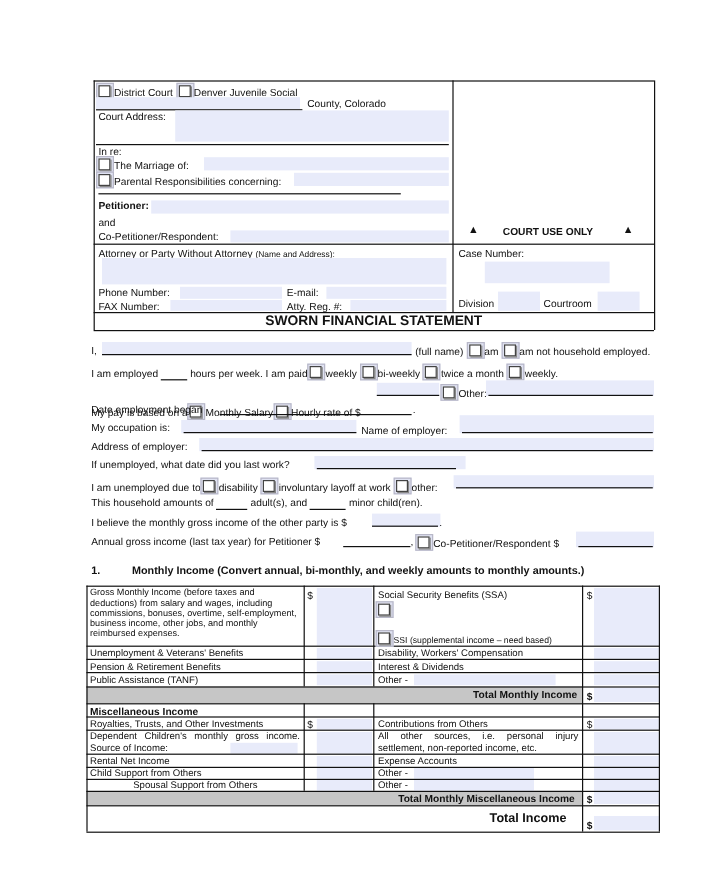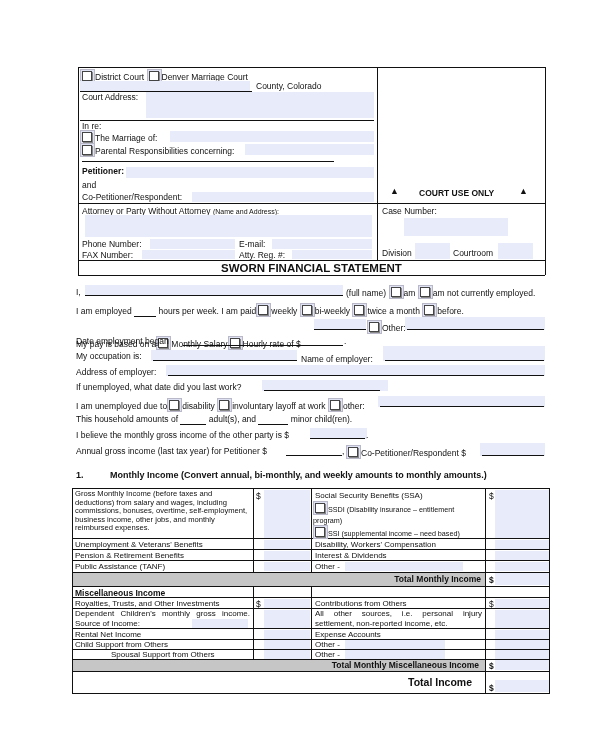--- a/index.html
+++ b/index.html
@@ -27,21 +27,21 @@
   <div class="vline" style="left:78px;top:67px;height:208px;"></div>
   <div class="vline" style="left:545px;top:67px;height:208px;"></div>
   <div class="vline" style="left:377px;top:67px;height:193px;"></div>
   <div class="hline" style="left:78px;top:203px;width:467px;"></div>
   <div class="hline" style="left:78px;top:260px;width:467px;"></div>
   <div class="hline" style="left:78px;top:275px;width:467px;"></div>
   <div class="hline" style="left:80px;top:120px;width:294px;"></div>
 
   <div class="abs t" style="left:80px;top:69px;">
     <span class="cbwrap"><span class="cb"></span></span><span>District Court</span>
-    <span class="cbwrap"><span class="cb"></span></span><span>Denver Marriage Court</span>
+    <span class="cbwrap"><span class="cb"></span></span><span>Denver Juvenile Social</span>
   </div>
   <div class="field" style="left:80px;top:81px;width:170px;height:10px;"></div>
   <div class="uline" style="left:80px;top:91px;width:172px;"></div>
   <div class="abs t" style="left:256px;top:81px;">County, Colorado</div>
 
   <div class="abs t" style="left:82px;top:92px;">Court Address:</div>
   <div class="field" style="left:146px;top:92px;width:228px;height:26px;"></div>
 
   <div class="abs t" style="left:82px;top:121px;text-align:center;">In re:</div>
   <div class="abs t" style="left:80px;top:130px;">
@@ -89,30 +89,30 @@
 </div>
 
 <div>
 
   <div class="abs t" style="left:76px;top:287px;">I,</div>
   <div class="field" style="left:85px;top:285px;width:258px;height:11px;"></div>
   <div class="uline" style="left:85px;top:295px;width:258px;"></div>
   <div class="abs t" style="left:346px;top:285px;">
     <span>(full name)</span>
     <span class="cbwrap"><span class="cb"></span></span><span>am</span>
-    <span class="cbwrap"><span class="cb"></span></span><span>am not currently employed.</span>
+    <span class="cbwrap"><span class="cb"></span></span><span>am not household employed.</span>
   </div>
 
   <div class="abs t" style="left:76px;top:303px;">
     <span>I am employed</span>
     <span style="display:inline-block;width:22px;border-bottom:1px solid #111;">&nbsp;</span>
     <span>hours per week.  I am paid</span><span class="cbwrap"><span class="cb"></span></span><span>weekly</span>
     <span class="cbwrap"><span class="cb"></span></span><span>bi-weekly</span>
     <span class="cbwrap"><span class="cb"></span></span><span>twice a month</span>
-    <span class="cbwrap"><span class="cb"></span></span><span>before.</span>
+    <span class="cbwrap"><span class="cb"></span></span><span>weekly.</span>
   </div>
 
   <div class="abs t" style="left:76px;top:320px;margin-top:16px;">
     <span>My pay is based on a</span><span class="cbwrap"><span class="cb"></span></span><span>Monthly Salary</span><span class="cbwrap"><span class="cb"></span></span><span>Hourly rate of $</span>
   </div>
   <div class="field" style="left:314px;top:319px;width:52px;height:11px;"></div>
   <div class="uline" style="left:314px;top:329px;width:52px;"></div>
   <div class="abs t" style="left:367px;top:320px;">
     <span class="cbwrap"><span class="cb"></span></span><span>Other:</span>
   </div>
@@ -228,21 +228,21 @@
 
   <div class="abs" style="left:75px;top:490px;width:176px;white-space:normal;font-size:7.6px;line-height:8.6px;">Gross Monthly Income (before taxes and deductions) from salary and wages, including commissions, bonuses, overtime, self-employment, business income, other jobs, and monthly reimbursed expenses.</div>
   <div class="abs t" style="left:256px;top:491px;">$</div>
   <div class="abs" style="left:75px;top:540px;font-size:8px;">Unemployment &amp; Veterans' Benefits</div>
   <div class="abs" style="left:75px;top:551px;font-size:8px;">Pension &amp; Retirement Benefits</div>
   <div class="abs" style="left:75px;top:562px;font-size:8px;">Public Assistance (TANF)</div>
 
   <div class="abs" style="left:315px;top:491px;font-size:8px;">Social Security Benefits (SSA)</div>
   <div class="abs t" style="left:489px;top:491px;">$</div>
   <div class="abs" style="left:313px;top:501px;width:170px;white-space:normal;font-size:7.2px;line-height:11px;">
-    <span class="cbwrap"><span class="cb"></span></span><span>SSDI (Disability insurance – entitlement program)</span>
+    <span class="cbwrap"><span class="cb"></span></span>
   </div>
   <div class="abs" style="left:313px;top:525px;font-size:7.2px;">
     <span class="cbwrap"><span class="cb"></span></span><span>SSI (supplemental income – need based)</span>
   </div>
   <div class="abs" style="left:315px;top:540px;font-size:8px;">Disability, Workers' Compensation</div>
   <div class="abs" style="left:315px;top:551px;font-size:8px;">Interest &amp; Dividends</div>
   <div class="abs" style="left:315px;top:562px;font-size:8px;">Other -</div>
 
   <div class="abs bold" style="left:312px;width:169px;top:574px;text-align:right;font-size:8.5px;">Total Monthly Income</div>
   <div class="abs bold" style="left:489px;top:575px;font-size:8.5px;">$</div>

